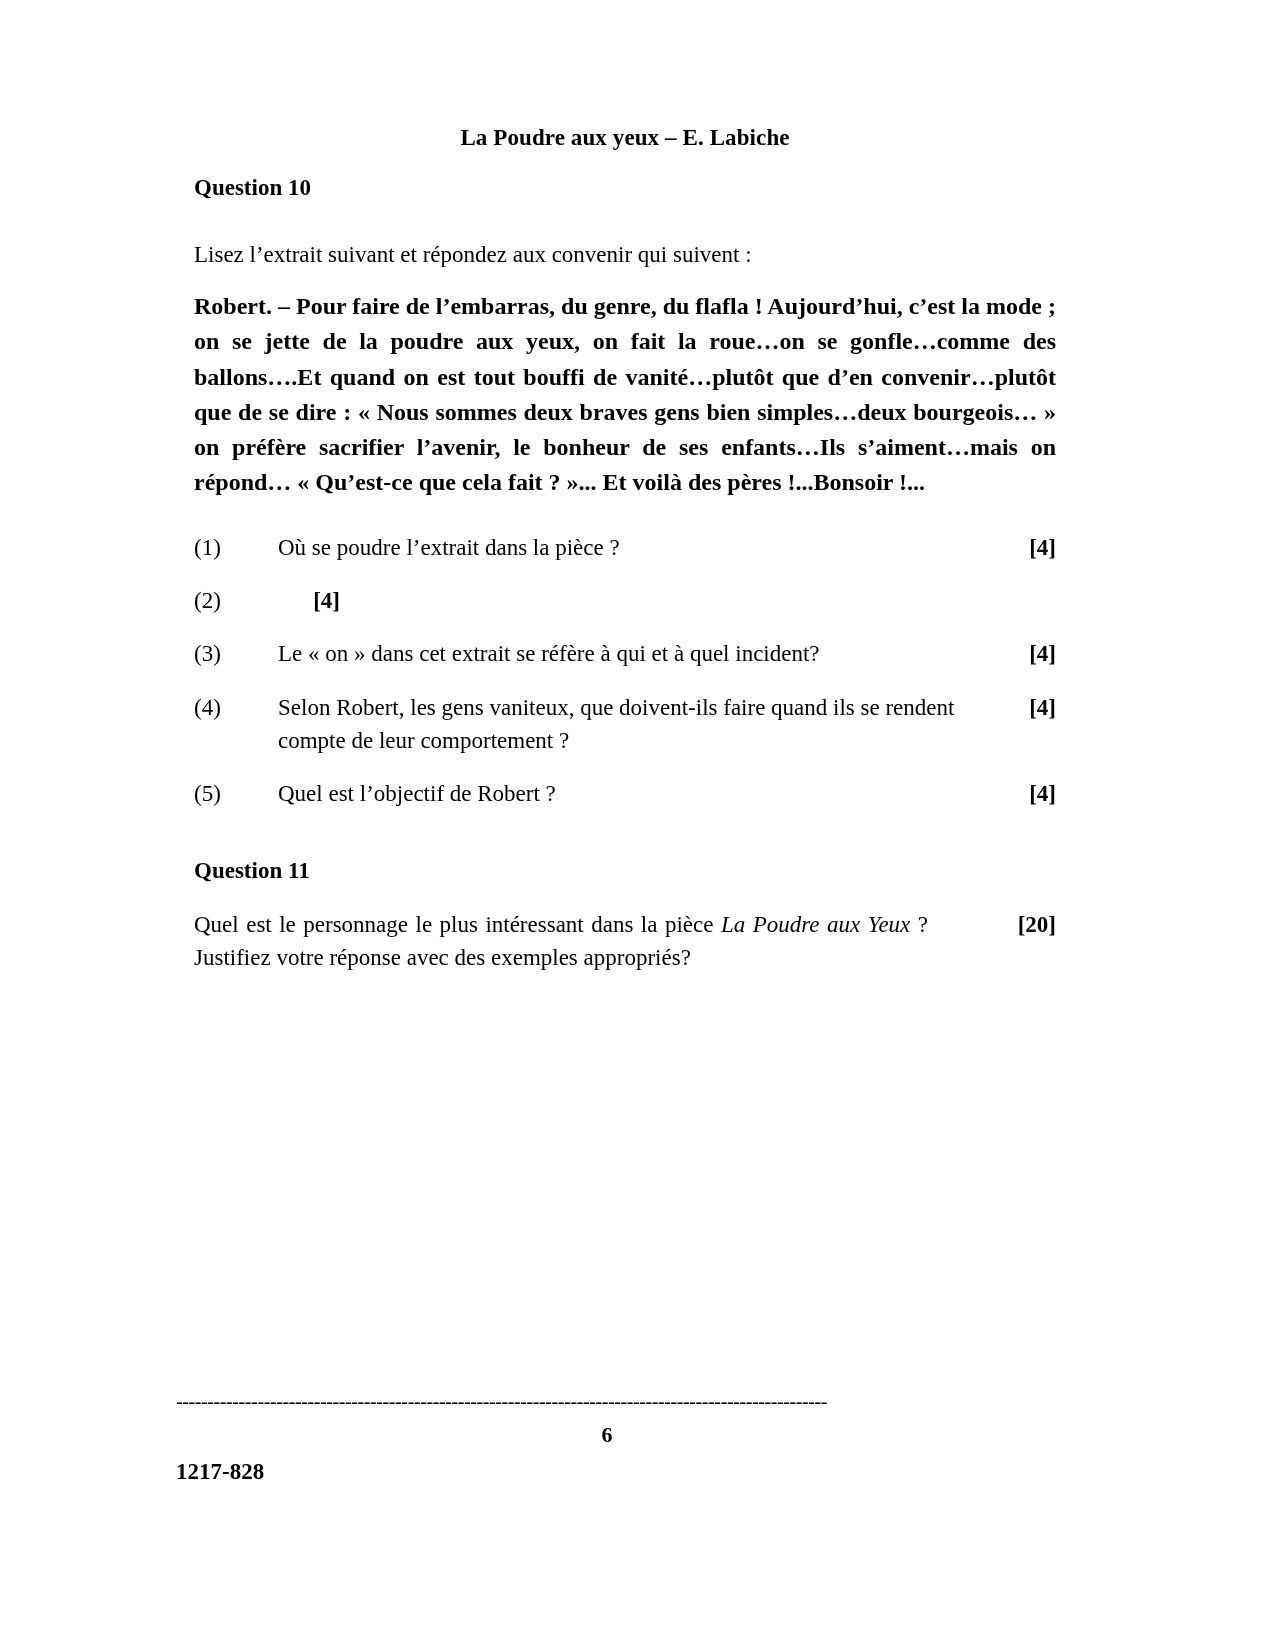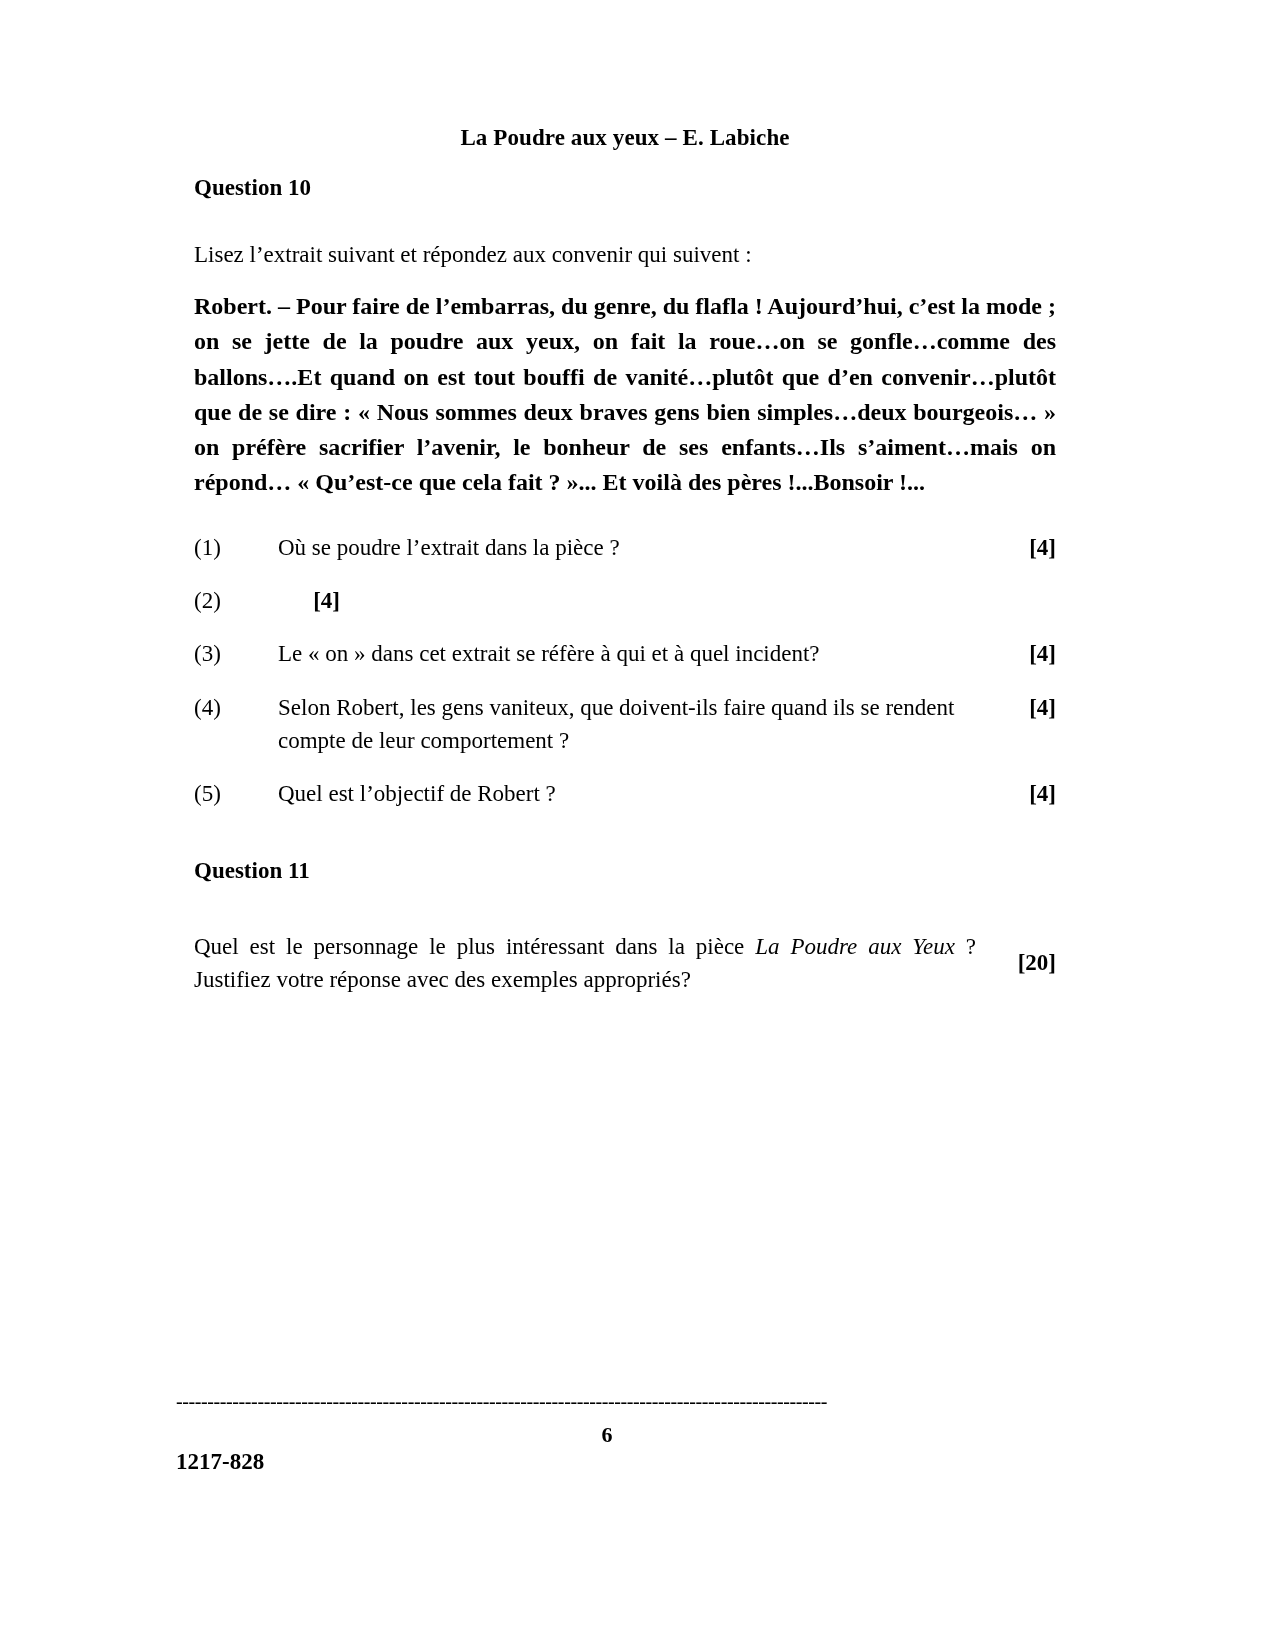--- a/index.html
+++ b/index.html
@@ -96,22 +96,23 @@
   }
 
   
   .q-row-wrap .q-text {
     text-align: left;
   }
 
   
   .q11-body {
     display: flex;
-    align-items: center;
-    margin-top: 44px;
+    align-items: flex-start;
+    margin-top: 22px;
+    gap: 48px;
   }
 
   .q11-text {
     flex: 1 1 auto;
     font-size: 23px;
     line-height: 1.47;
     text-align: justify;
     text-justify: inter-word;
     padding-right: 18px;
   }
@@ -149,20 +150,21 @@
     text-align: center;
     font-weight: bold;
     font-size: 22px;
     margin-top: 12px;
     line-height: 1.2;
   }
 
   .footer-code {
     font-weight: bold;
     font-size: 23px;
+    margin-top: 10px;
     line-height: 1.2;
   }
 </style>
 </head>
 <body>
 
 <div class="page">
 
   <div class="content">
 

